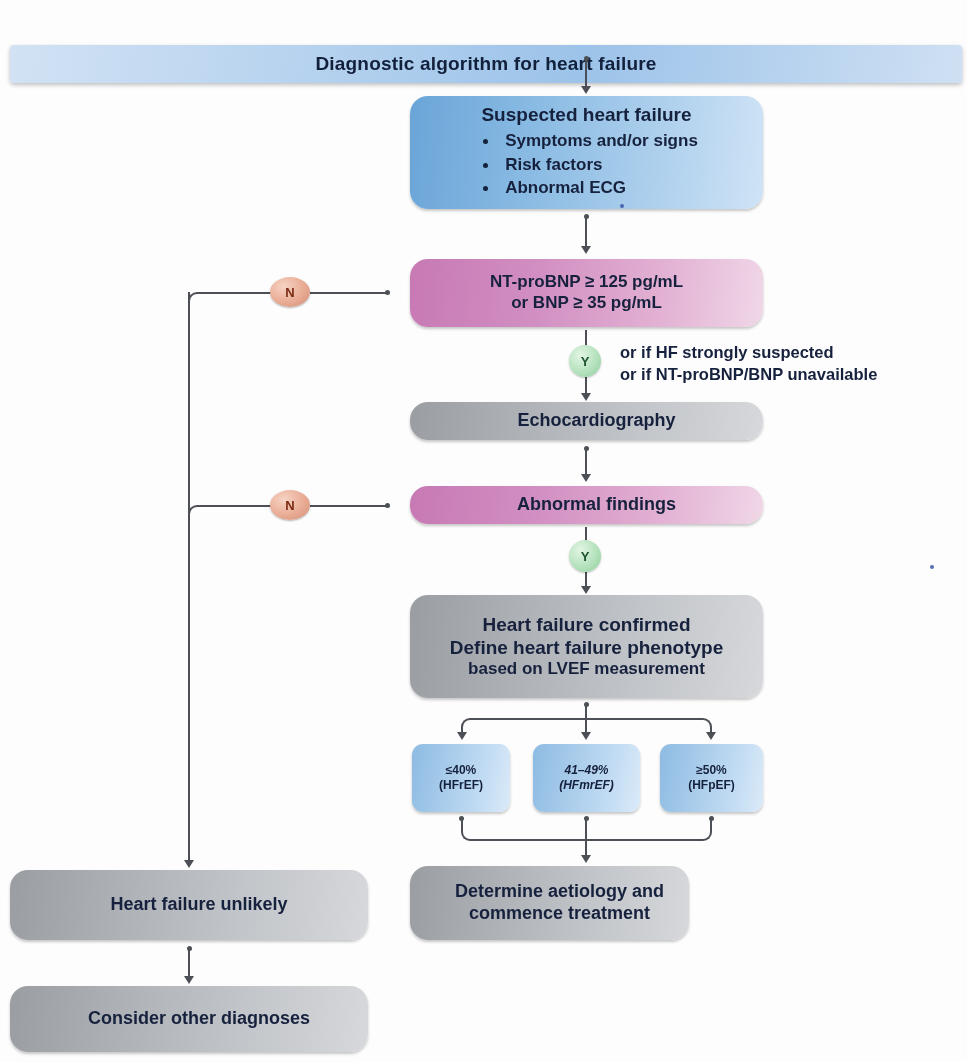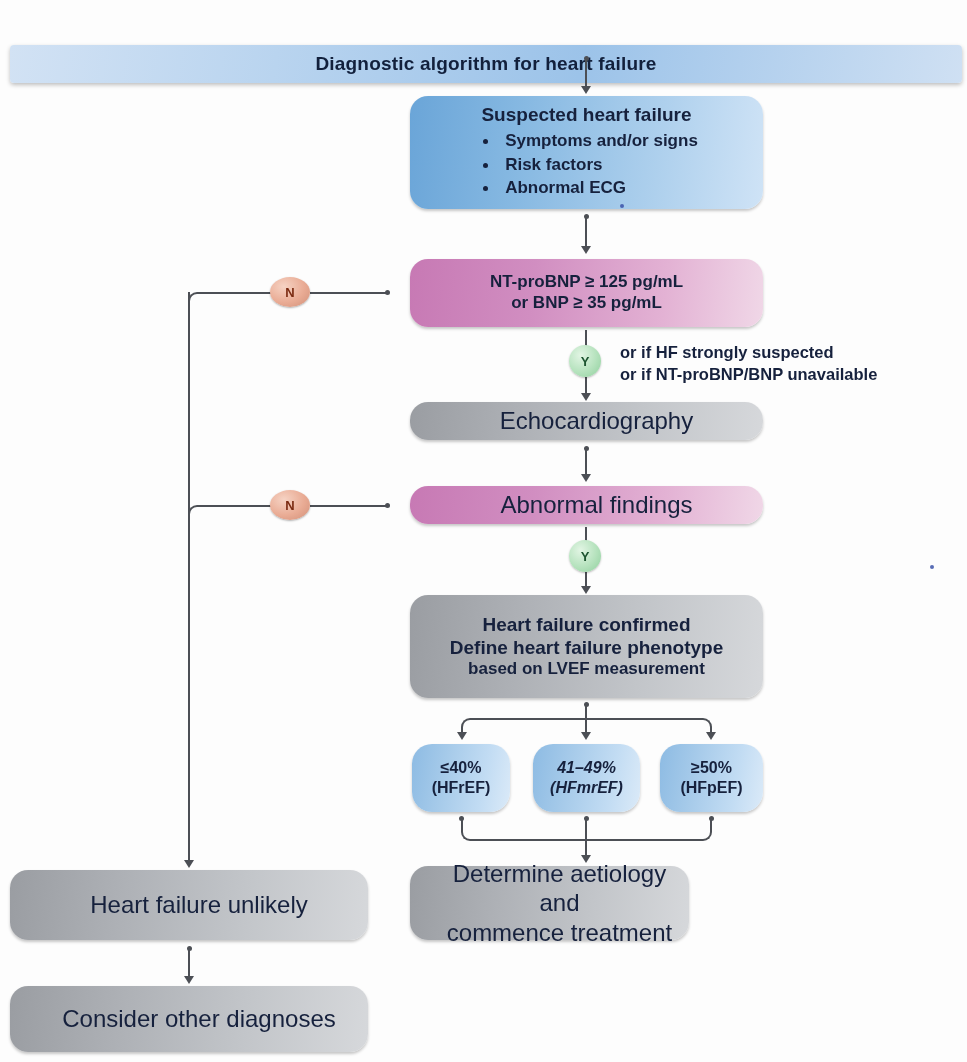--- a/index.html
+++ b/index.html
@@ -56,29 +56,29 @@
   .pink {
     background: linear-gradient(96deg,#c779b4 0%,#d18ec1 35%,#e3b2d4 72%,#f0d7e7 100%);
   }
   
   .grey {
     background: linear-gradient(96deg,#9a9da2 0%,#adb0b5 30%,#c2c5c9 65%,#d6d8db 100%);
   }
   
   .chip {
     background: linear-gradient(100deg,#8dbbe3 0%,#a7cbea 35%,#c2dcf3 72%,#dbeaf8 100%);
-    border-radius: 20px;
-    font-size: 16px;
+    border-radius: 11px;
+    font-size: 12px;
     font-weight: 700;
     justify-content: center;
   }
 
   .title-line { font-weight: 700; font-size: 19px; }
   .sub-line   { font-weight: 700; font-size: 17px; }
-  .plain      { font-weight: 400; font-size: 24px; padding-left: 20px; }
+  .plain      { font-weight: 700; font-size: 18px; padding-left: 20px; }
 
   
   .bullets {
     margin: 2px 0 0 0;
     padding: 0;
     list-style: none;
     text-align: left;
   }
   .bullets li {
     font-weight: 700;

